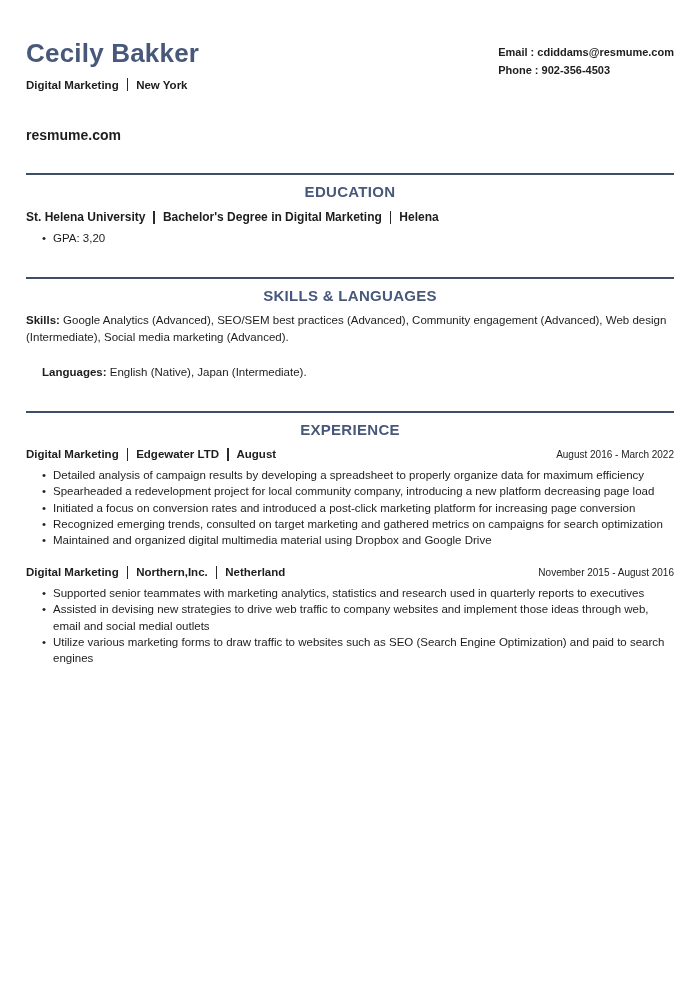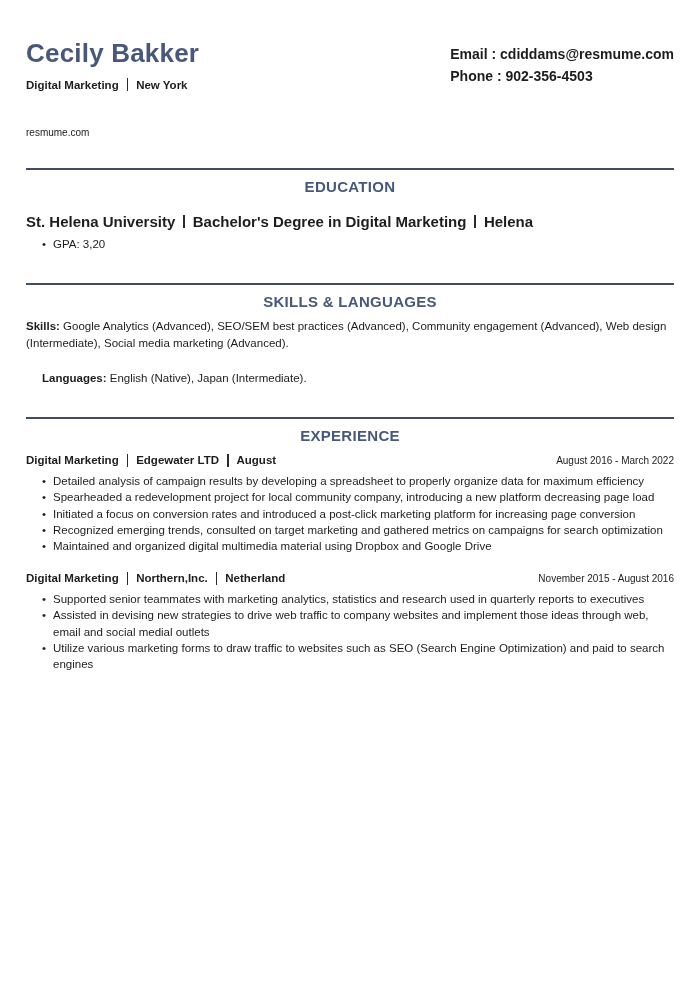--- a/index.html
+++ b/index.html
@@ -26,23 +26,23 @@
     line-height: 1.05;
   }
   .subtitle {
     font-size: 11.5px;
     font-weight: 600;
     color: #1d1d1f;
     margin-bottom: 8px;
     display: flex;
     align-items: center;
   }
-  .website { font-size: 10px; font-weight: 400; color: #1d1d1f; margin-top: 36px; }
+  .website { font-size: 14px; font-weight: 700; color: #1d1d1f; margin-top: 36px; }
   .contact {
-    font-size: 14px;
+    font-size: 11px;
     font-weight: 600;
     line-height: 1.5;
     padding-top: 4px;
     text-align: left;
   }
   .contact div { margin-bottom: 1px; }
 
   
   .pipe {
     display: inline-block;
@@ -67,23 +67,23 @@
     text-align: center;
     color: #47587a;
     font-size: 15px;
     font-weight: 700;
     letter-spacing: 0.3px;
     margin: 8px 0 0 0;
   }
 
   
   .entry-line {
-    font-size: 15px;
-    font-weight: 700;
-    margin-top: 18px;
+    font-size: 12px;
+    font-weight: 700;
+    margin-top: 10px;
     display: flex;
     align-items: center;
   }
 
   ul.bullets {
     list-style: none;
     margin: 6px 0 0 0;
     padding: 0 0 0 16px;
   }
   ul.bullets li {

